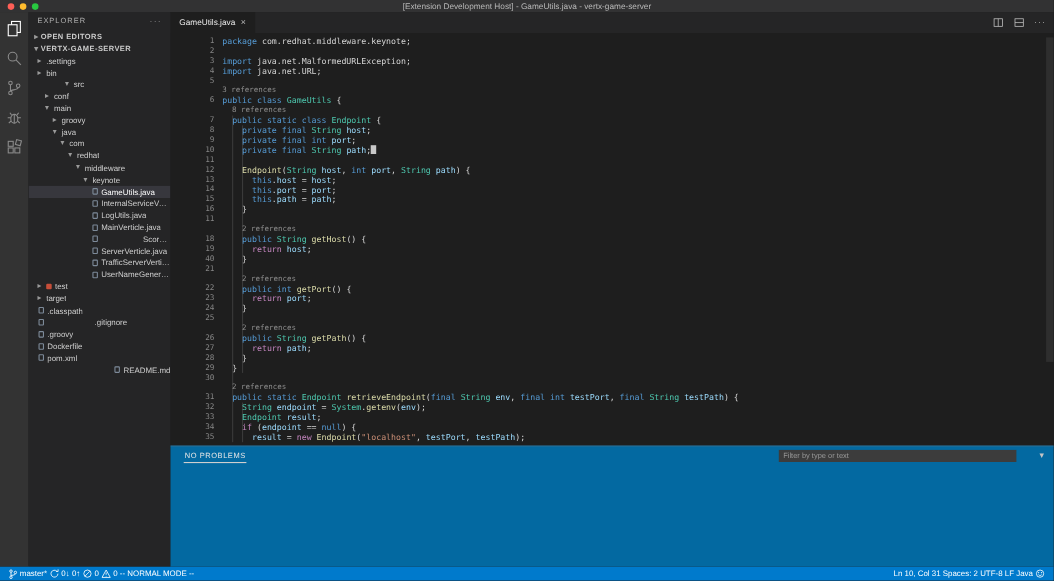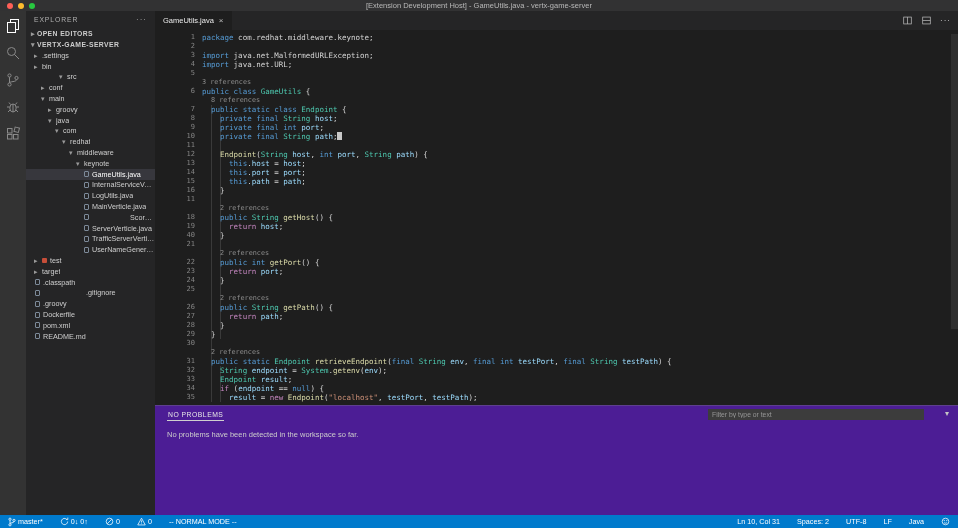--- a/index.html
+++ b/index.html
@@ -42,30 +42,30 @@
   .code-row{display:flex;height:9px;white-space:pre;}
   .gutter{width:40px;flex:none;text-align:right;color:#858585;font-size:7px;}
   .code-text{margin-left:7px;color:#d4d4d4;}
   .lens{color:#8c8c8c;font-size:6.8px;}
   .tk-kw{color:#569cd6;}.tk-ctrl{color:#c586c0;}.tk-type{color:#4ec9b0;}
   .tk-var{color:#9cdcfe;}.tk-str{color:#ce9178;}.tk-fn{color:#dcdcaa;}.tk-pl{color:#d4d4d4;}
   .cursor{display:inline-block;width:4.5px;height:8px;background:#c8c8c8;vertical-align:-1px;}
   .guide{position:absolute;width:1px;background:#3a3a3a;z-index:0;}
   .scroll-thumb{position:absolute;right:0;top:4px;width:7px;height:295px;background:rgba(121,121,121,.18);z-index:2;}
   
-  .panel{height:110px;border-top:1px solid rgba(128,128,128,.35);box-sizing:border-box;position:relative;flex:none;background:#4c1d95;}
+  .panel{height:110px;border-top:1px solid rgba(128,128,128,.35);box-sizing:border-box;position:relative;flex:none;background:#0369a1;}
   .panel-header{height:17px;position:relative;display:flex;align-items:center;padding:0 8px;}
   .panel-title{font-size:6.8px;letter-spacing:.5px;color:#e7e7e7;border-bottom:1px solid #cfcfcf;padding:2px 1px;margin-left:4px;}
   .panel-filter{position:absolute;right:34px;top:3px;width:216px;height:11px;background:#3c3c3c;border:0;outline:none;color:#cccccc;font-size:6.8px;padding:0 4px;box-sizing:border-box;font-family:"Liberation Sans",sans-serif;}
   .panel-filter::placeholder{color:#969696;}
   .panel-chevron{position:absolute;right:9px;top:4px;color:#c5c5c5;font-size:8px;line-height:1;}
   .panel-msg{padding:7px 0 0 12px;font-size:7.5px;color:#cccccc;}
   
   .statusbar{height:13px;background:#007acc;display:flex;align-items:center;justify-content:space-between;padding:0 8px;color:#ffffff;font-size:7.2px;}
-  .status-group{display:flex;align-items:center;gap:17px;}
+  .status-group{display:flex;align-items:center;gap:2px;}
   .status-item{display:flex;align-items:center;gap:2px;white-space:nowrap;}
   .status-item svg{display:block;}
 </style>
 </head>
 <body>
 
 <div class="titlebar">
   <div class="lights">
     <span class="light red"></span>
     <span class="light yellow"></span>
@@ -225,21 +225,21 @@
           <span class="tree-label">.groovy</span>
         </div>
         <div class="tree-row" style="padding-left: 8px;">
           <span class="file-box"></span>
           <span class="tree-label">Dockerfile</span>
         </div>
         <div class="tree-row" style="padding-left: 8px;">
           <span class="file-box"></span>
           <span class="tree-label">pom.xml</span>
         </div>
-        <div class="tree-row" style="padding-left: 8px;">
+        <div class="tree-row" style="padding-left: 8px; justify-content: flex-end;">
           <span class="file-box"></span>
           <span class="tree-label">README.md</span>
         </div>
       </div>
   </div>
 
   <div class="editor-col">
     <div class="tabbar">
       <div class="tab">
         <span>GameUtils.java</span>
@@ -311,21 +311,20 @@
         </div>
       <div class="scroll-thumb"></div>
     </div>
 
     <div class="panel">
       <div class="panel-header">
         <span class="panel-title">NO PROBLEMS</span>
         <input class="panel-filter" placeholder="Filter by type or text" style="">
         <span class="panel-chevron">▾</span>
       </div>
-      <div class="panel-msg">No problems have been detected in the workspace so far.</div>
     </div>
   </div>
 </div>
 
 <div class="statusbar">
   <div class="status-group">
       <div class="status-item">
         <span>
           <svg width="8" height="10" viewBox="0 0 10 12">
             <circle cx="2.5" cy="2.5" r="1.4" fill="none" stroke="#fff"></circle>

